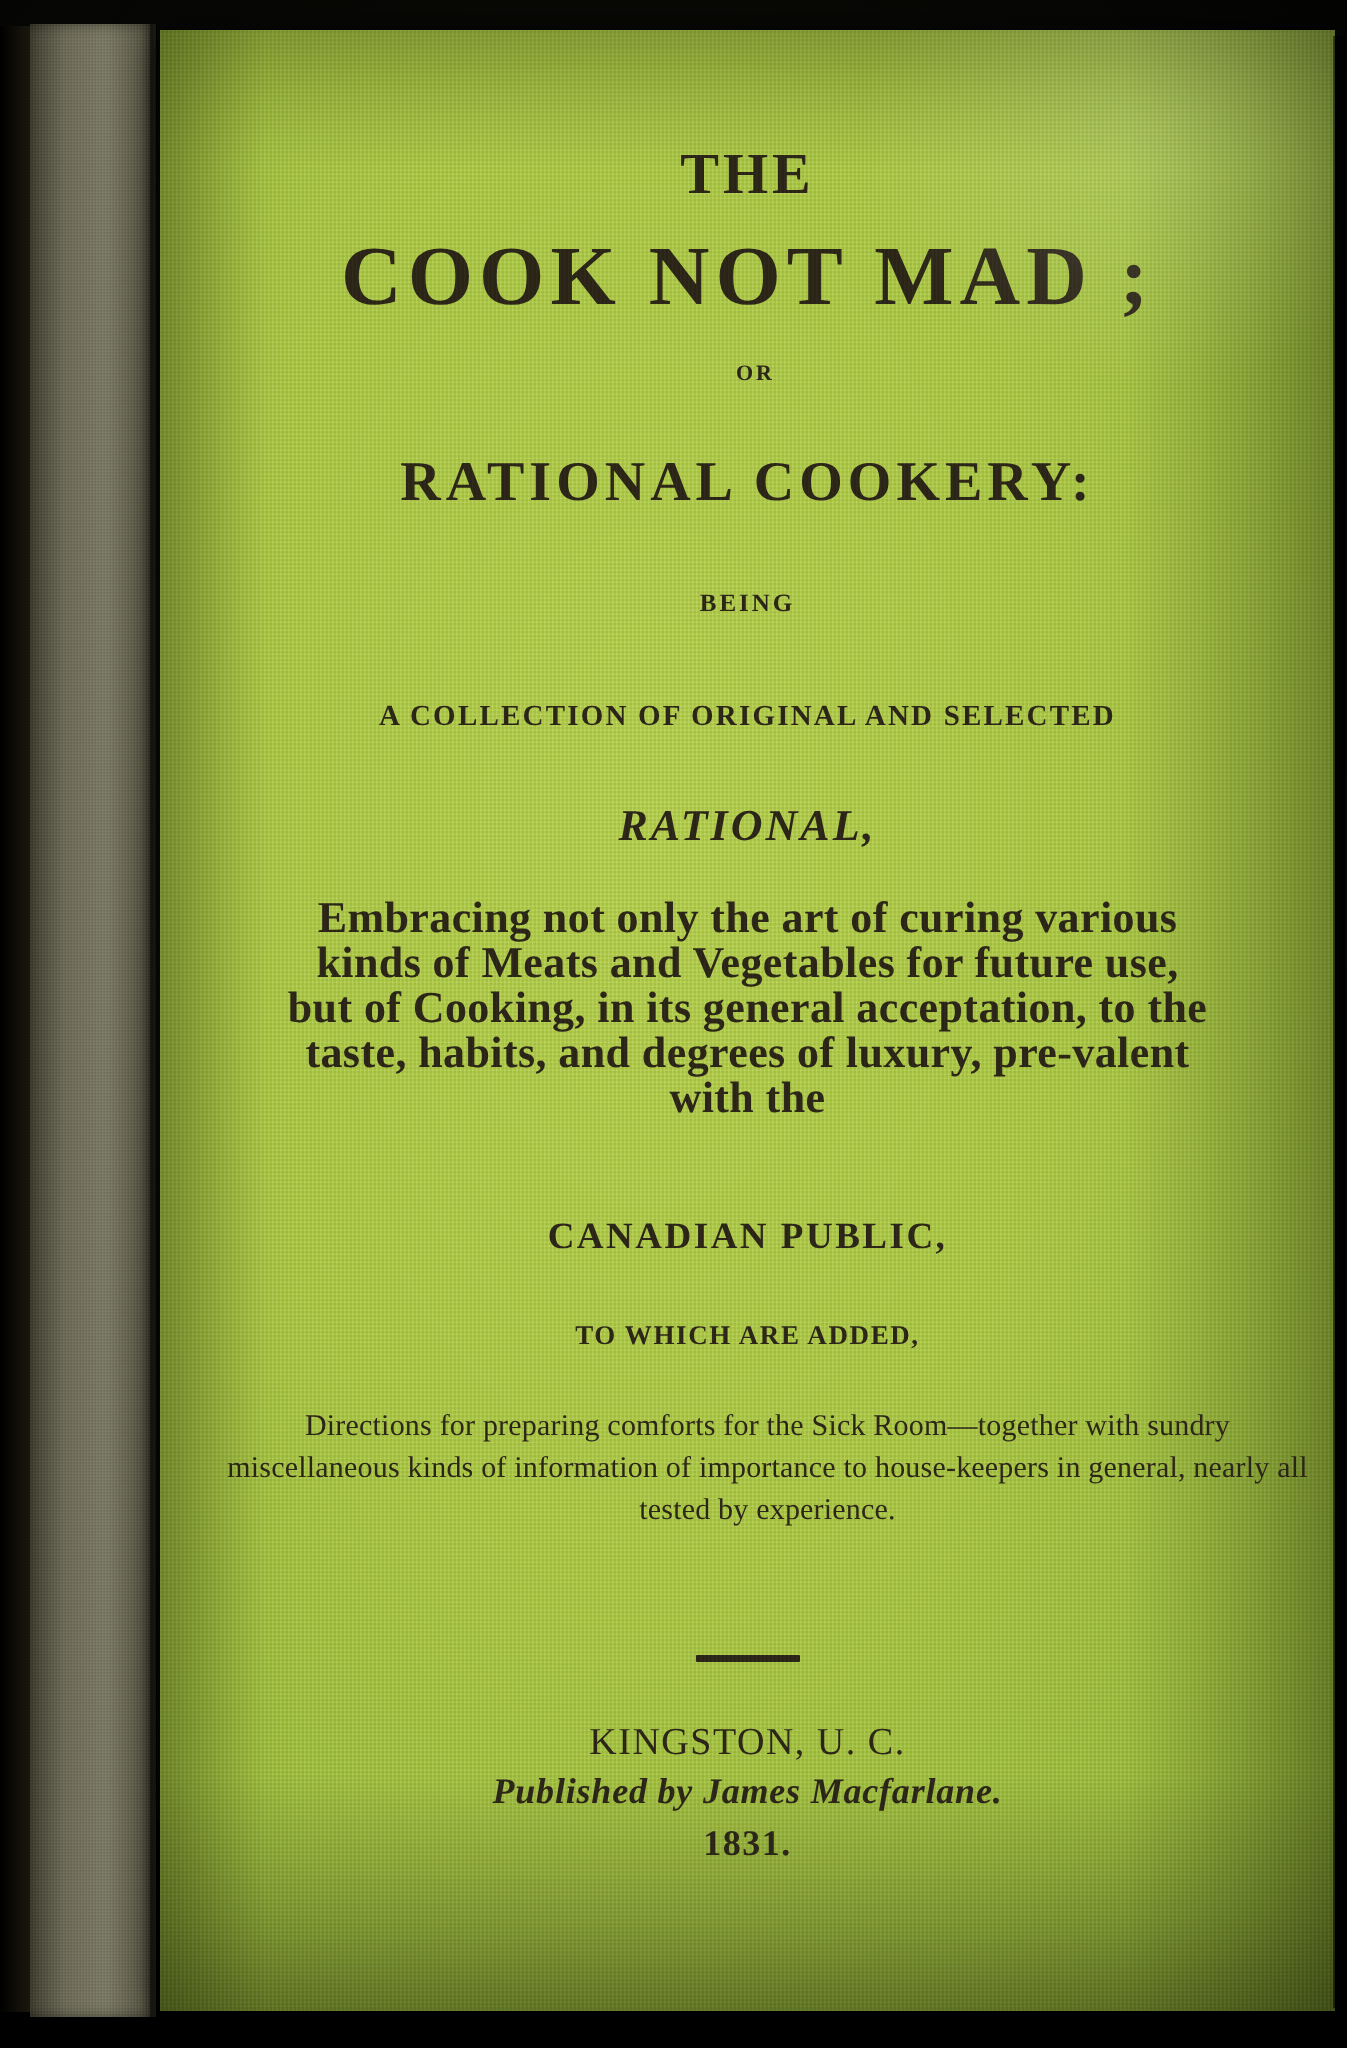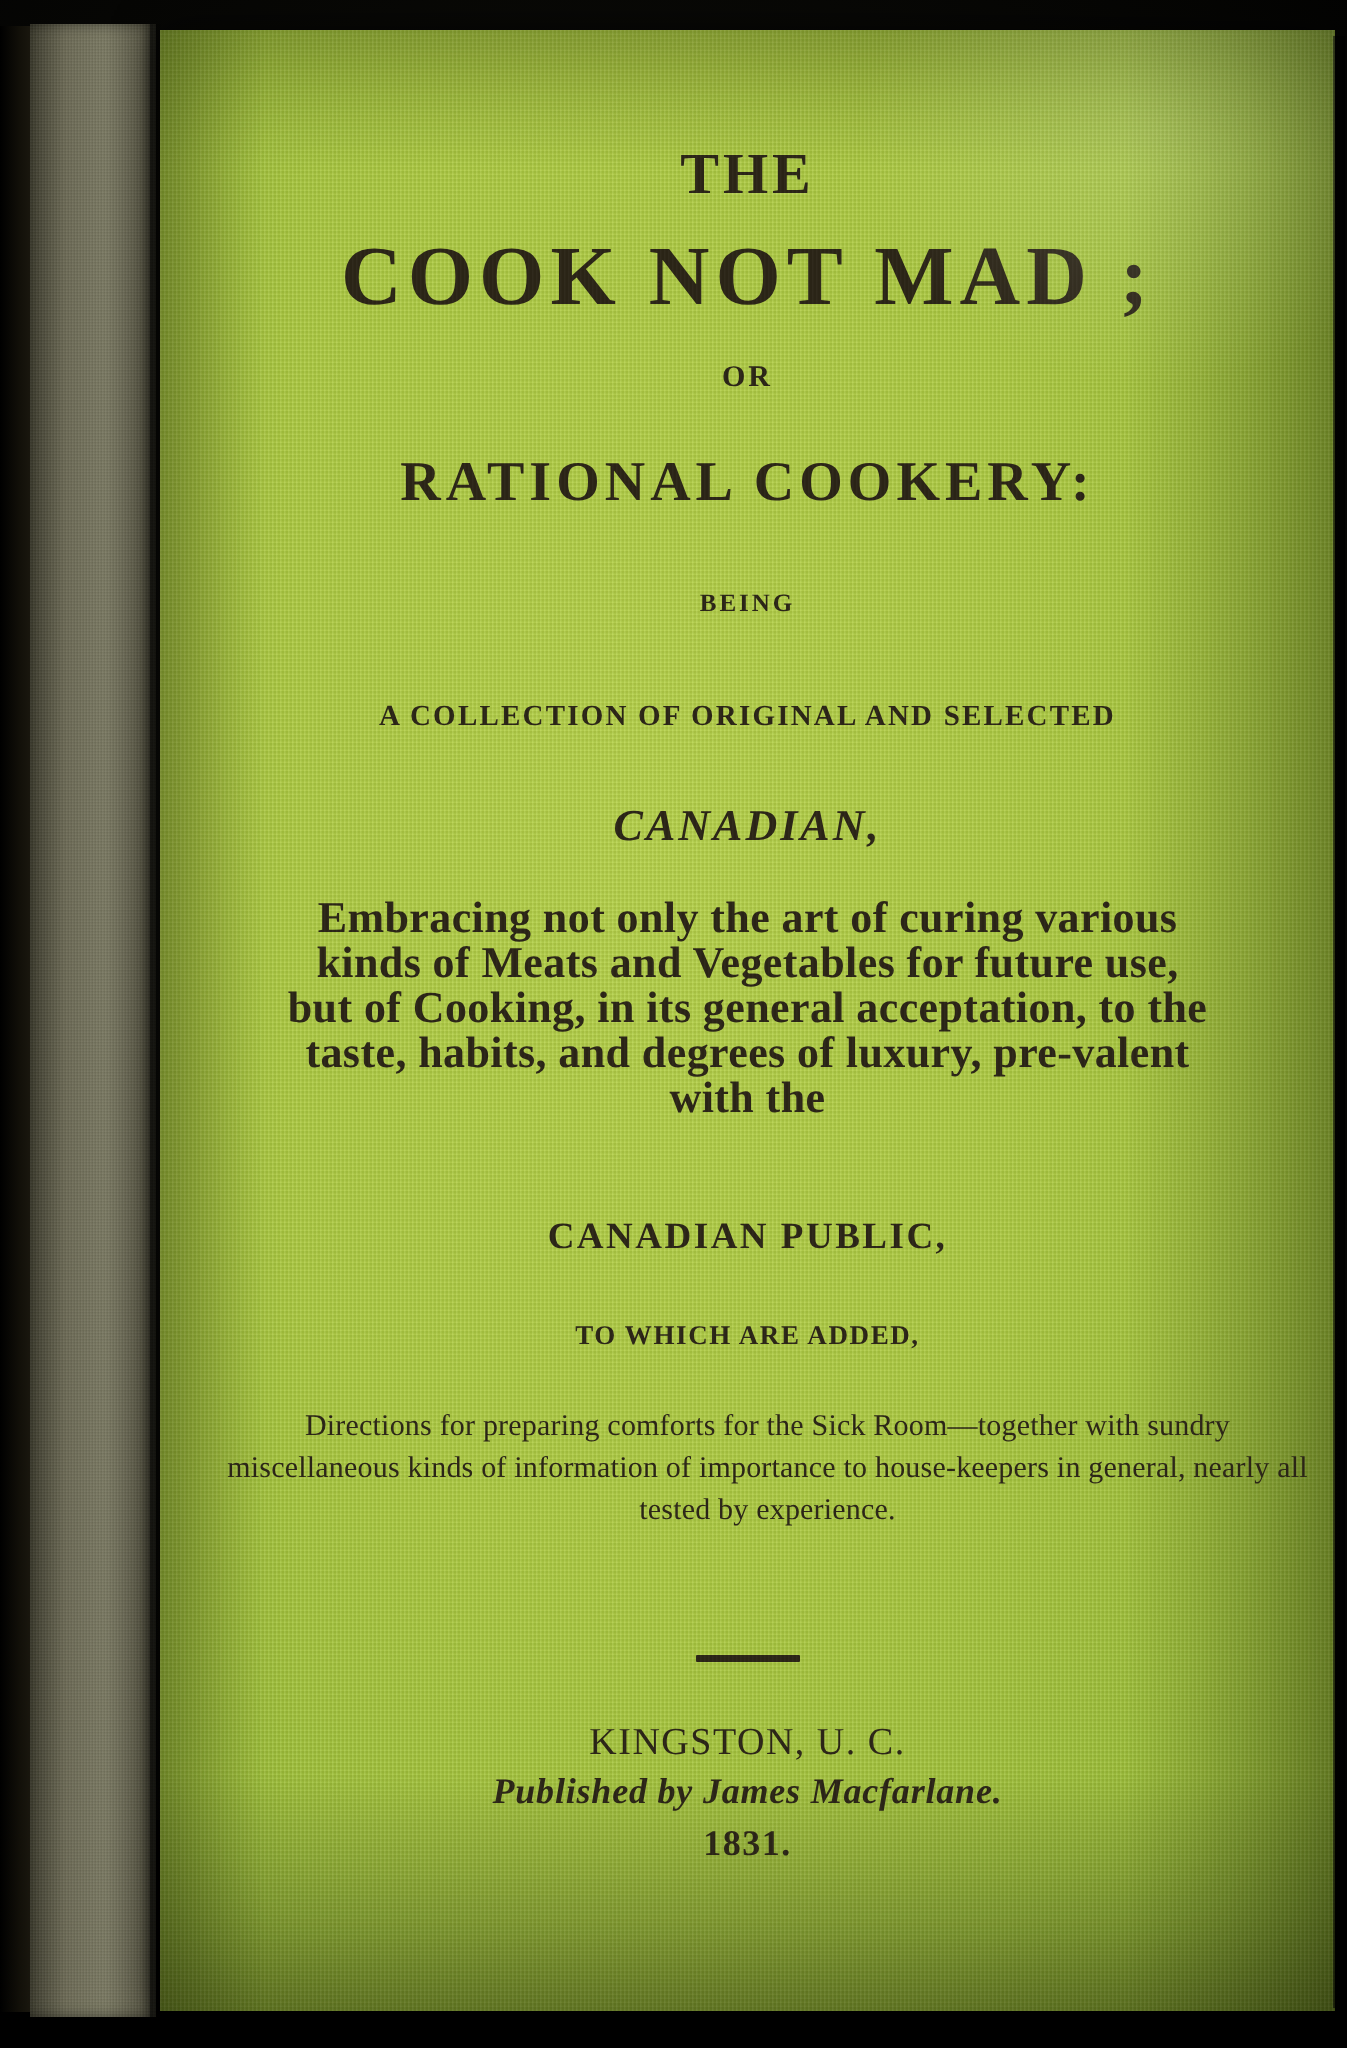--- a/index.html
+++ b/index.html
@@ -118,22 +118,23 @@
     font-weight: 700;
     font-size: 84px;
     letter-spacing: 6px;
     white-space: nowrap;
   }
 
   .t-or {
     top: 330px;
     font-family: "Liberation Serif", serif;
     font-weight: 700;
-    font-size: 30px;
+    font-size: 22px;
     letter-spacing: 3px;
+    padding-left: 8px;
   }
 
   .t-sub {
     top: 420px;
     font-family: "Liberation Serif", serif;
     font-weight: 700;
     font-size: 56px;
     letter-spacing: 5px;
   }
 
@@ -288,21 +289,21 @@
       <div class="line t-main">COOK NOT MAD ;</div>
 
       <div class="line t-or">OR</div>
 
       <div class="line t-sub">RATIONAL  COOKERY:</div>
 
       <div class="line t-being">BEING</div>
 
       <div class="line t-collection">A COLLECTION OF ORIGINAL AND SELECTED</div>
 
-      <div class="line t-receipts">CANADIAN,</div>
+      <div class="line t-receipts">RATIONAL,</div>
 
       <div class="line t-embracing">Embracing not only the art of curing various kinds of Meats and Vegetables for future use, but of Cooking, in its general acceptation, to the taste, habits, and degrees of luxury, pre-valent with the</div>
 
       <div class="line t-added">TO WHICH ARE ADDED,</div>
 
       <div class="line t-canadian">CANADIAN PUBLIC,</div>
 
       <div class="line t-directions">Directions for preparing comforts for the Sick Room—together with sundry miscellaneous kinds of information of importance to house-keepers in general, nearly all tested by experience.</div>
 
       <div class="rule"></div>

